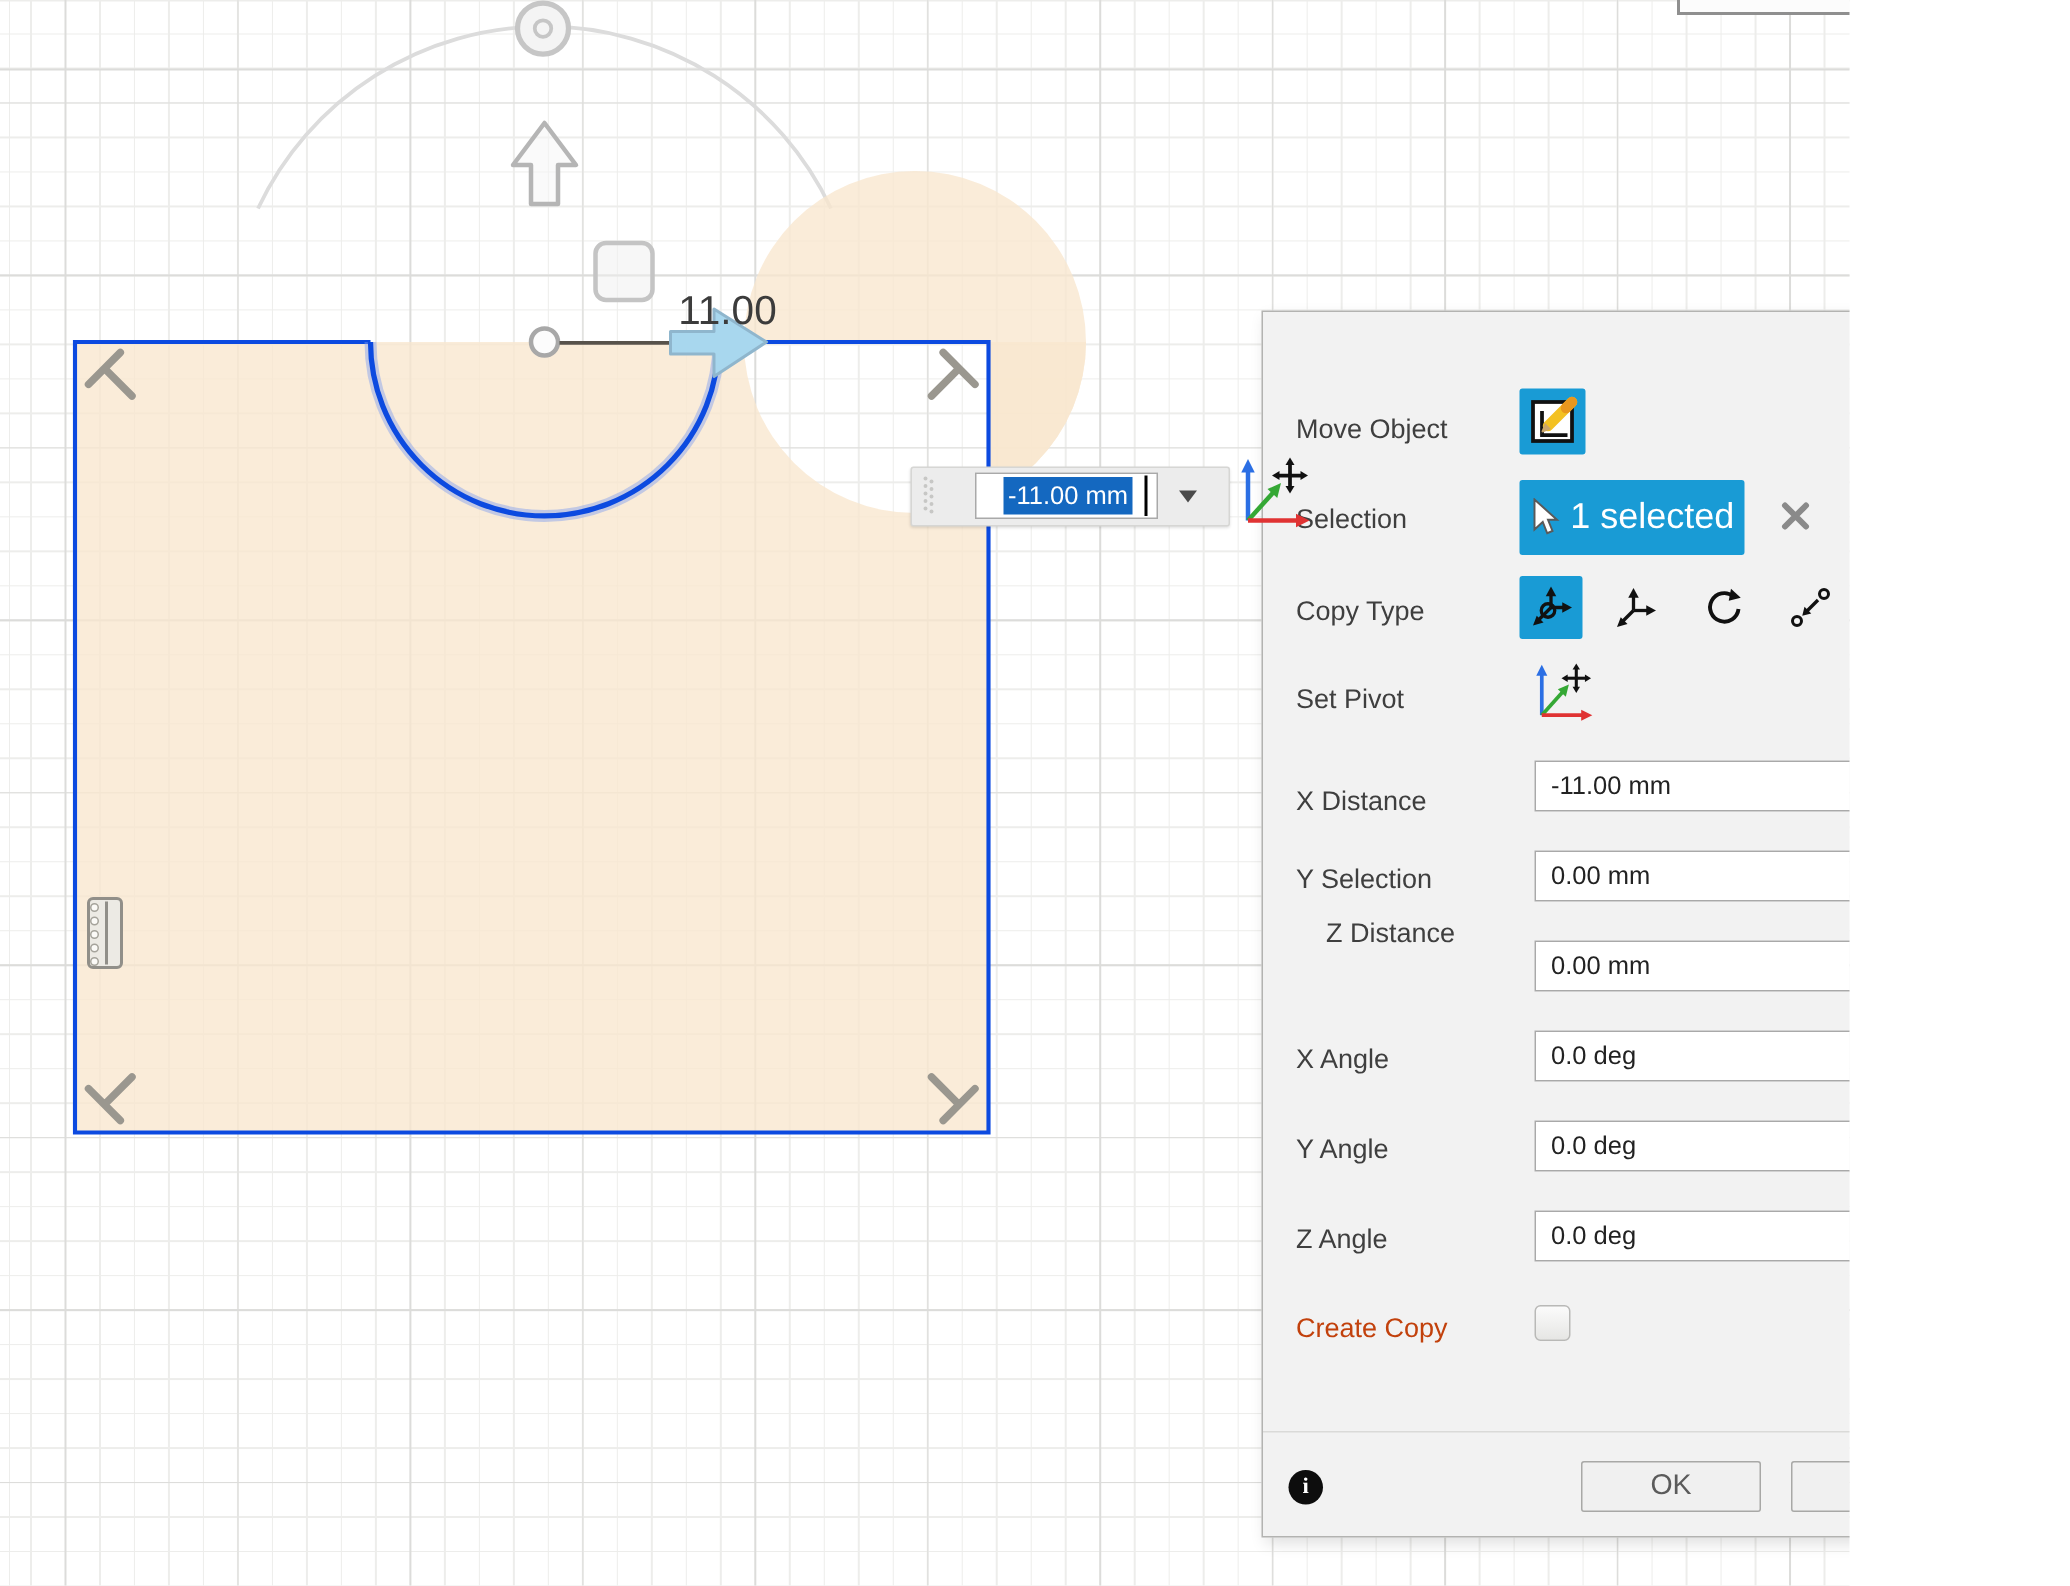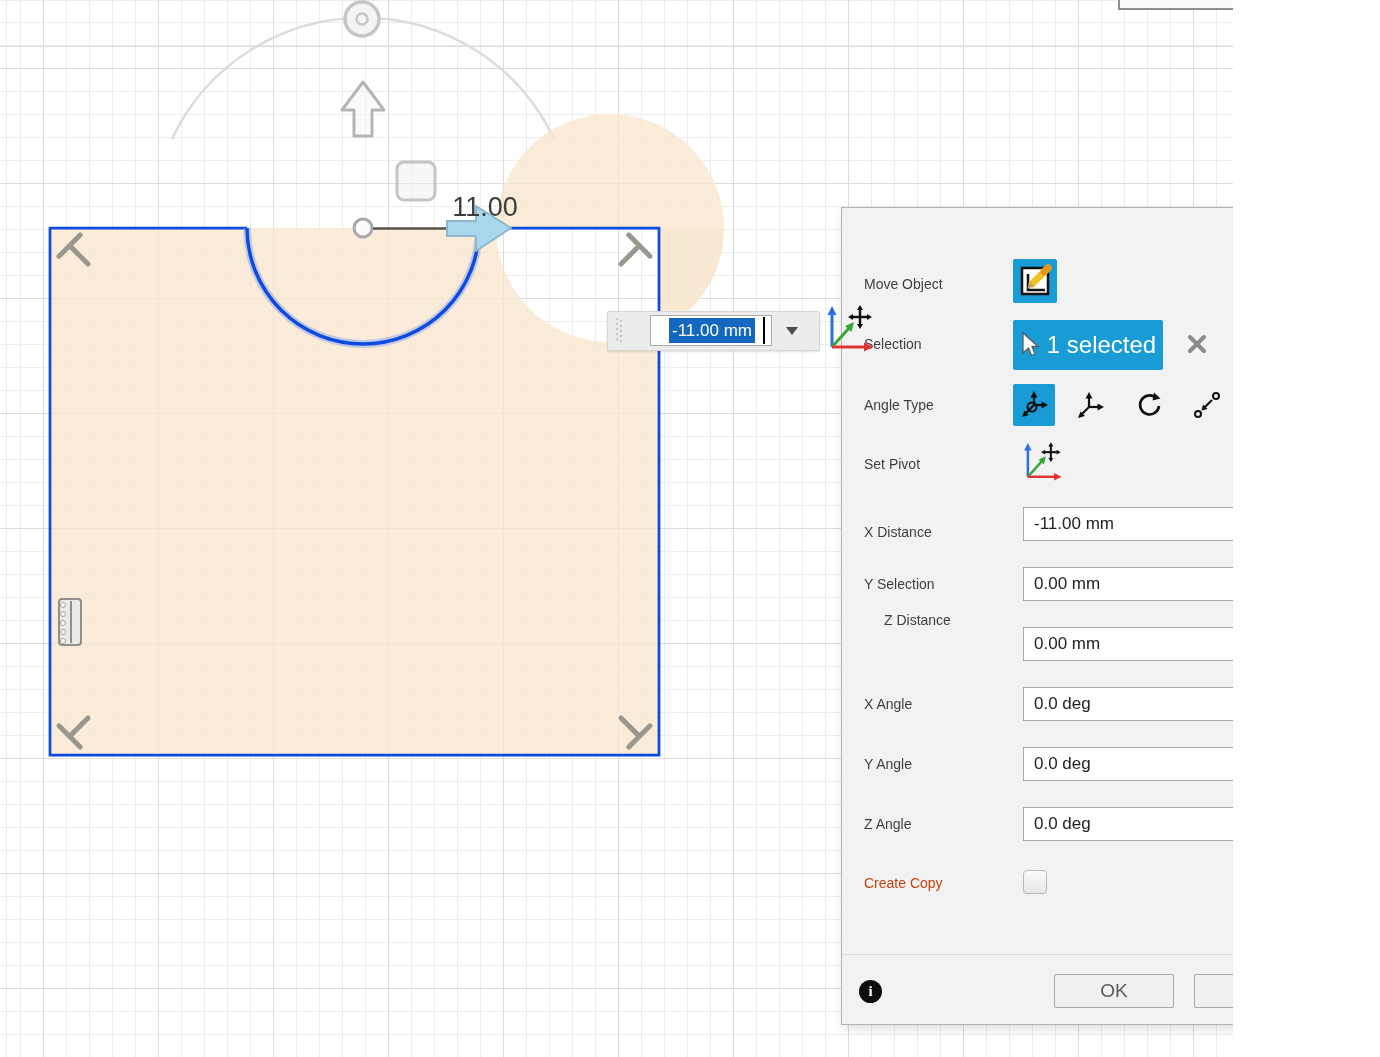--- a/index.html
+++ b/index.html
@@ -29,21 +29,21 @@
   .mini-dd{position:absolute;left:178px;top:15px;}
   #pivot-triad-floating{position:absolute;left:820px;top:303px;z-index:40;}
 
   
   .dialog{position:absolute;left:841px;top:207px;width:495px;height:818px;background:#f2f2f2;
     border:1px solid #b3b3b1;z-index:20;box-shadow:2px 4px 10px rgba(0,0,0,.13);box-sizing:border-box;}
   .dlg-header{position:absolute;left:0;top:0;right:0;height:42px;background:#efefef;border-bottom:1px solid #d5d5d3;}
   .dlg-title{position:absolute;left:44px;top:11px;font-size:18px;color:#6b6b6b;letter-spacing:.5px;}
   .collapse-dot{position:absolute;left:12px;top:12px;width:18px;height:18px;border-radius:50%;background:#3f3f3f;}
   .collapse-dot::after{content:"";position:absolute;left:4px;top:8px;width:10px;height:2.5px;background:#fff;}
-  .row-label{position:absolute;left:22px;font-size:14px;color:#3f3f3f;white-space:nowrap;}
+  .row-label{position:absolute;left:22px;font-size:18px;color:#3f3f3f;white-space:nowrap;}
   .row-label.disabled{color:#c2410c;}
   .blue-btn{position:absolute;background:#199bd5;border-radius:2px;display:flex;align-items:center;justify-content:center;}
   .sel-btn{left:171px;top:112px;width:150px;height:50px;gap:7px;}
   .sel-text{color:#fff;font-size:24px;}
   .close-x{position:absolute;left:344px;top:125px;width:22px;height:22px;}
   .mt-box{position:absolute;width:42px;height:42px;display:flex;align-items:center;justify-content:center;}
   .mt-box.sel{background:#199bd5;border-radius:2px;}
   .field-box{position:absolute;left:181px;width:259px;height:34px;background:#fff;border:1px solid #a9a9a9;
     box-sizing:border-box;font-size:17px;color:#222;line-height:32px;padding-left:10px;}
   .field-dd{position:absolute;left:447px;width:0;height:0;border-left:5.5px solid transparent;
@@ -192,21 +192,21 @@
     <div class="blue-btn sel-btn">
       <svg width="20" height="26" viewBox="0 0 20 26">
         <polygon points="3,1 3,21 8.5,16 11.5,23.5 15,22 12,14.5 18,14.5" fill="#fff" stroke="#5a5a5a" stroke-width="1.3"></polygon>
       </svg>
       <span class="sel-text">1 selected</span>
     </div>
     <svg class="close-x" viewBox="0 0 22 22">
       <path d="M4 4 L18 18 M18 4 L4 18" stroke="#8a8a8a" stroke-width="4" stroke-linecap="round"></path>
     </svg>
 
-    <div class="row-label" style="top:189px;">Angle Type</div>
+    <div class="row-label" style="top:189px;">Copy Type</div>
     <div class="mt-box sel" style="left:171px;top:176px;">
       <svg width="30" height="30" viewBox="0 0 30 30">
         <g stroke="#111" stroke-width="2.2" fill="none">
           <line x1="15" y1="15" x2="15" y2="6"></line>
             <line x1="15" y1="15" x2="25" y2="15"></line>
             <line x1="15" y1="15" x2="7" y2="23"></line>
           <circle cx="13" cy="17" r="4.5"></circle>
         </g>
         <polygon points="15,1 11.5,7.5 18.5,7.5" fill="#111"></polygon>
         <polygon points="29,15 22.5,11.5 22.5,18.5" fill="#111"></polygon>

